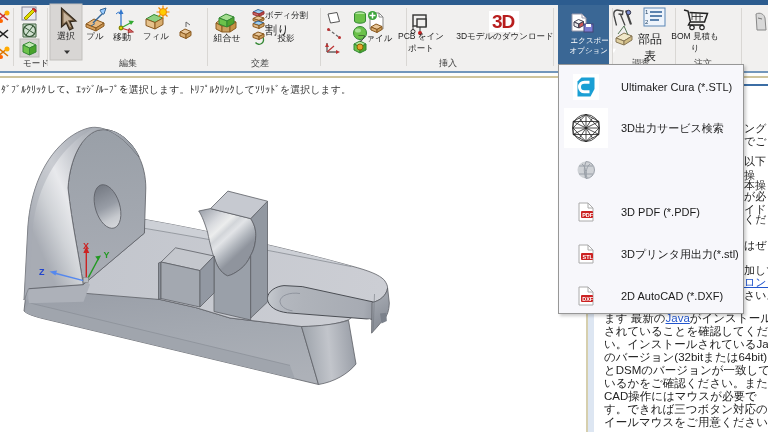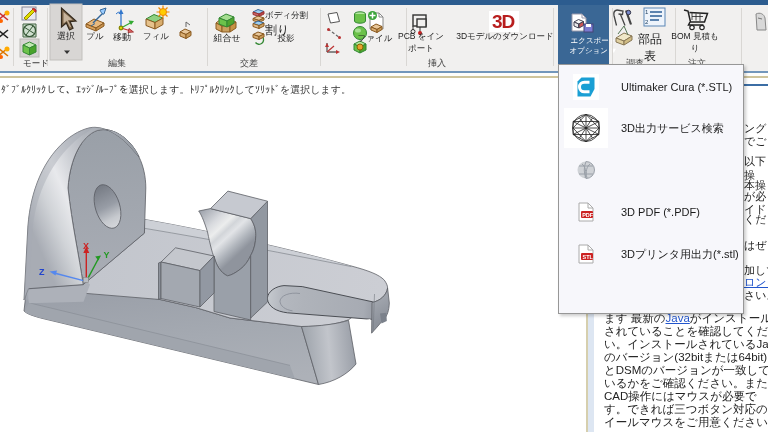--- a/index.html
+++ b/index.html
@@ -4,21 +4,21 @@
 <style>
 * { margin:0; padding:0; box-sizing:border-box; }
 body { width:768px; height:432px; overflow:hidden; font-family:"Liberation Sans", sans-serif; background:#fff; position:relative; }
 #topstrip { position:absolute; left:0; top:0; width:768px; height:5px; background:#2c5c8f; }
 #ribbon { position:absolute; left:0; top:5px; width:768px; height:67px; background:#f1f0ef; }
 #ribbonline { position:absolute; left:0; top:71px; width:768px; height:2px; background:#7296bb; }
 #gapline { position:absolute; left:0; top:73px; width:768px; height:3px; background:#fdfdfb; }
 #tanline { position:absolute; left:0; top:76px; width:768px; height:2px; background:#cfc49b; }
 #hintbar { position:absolute; left:0; top:78px; width:768px; height:22px; background:#ffffff; }
 #hint { position:absolute; left:1px; top:83px; font-size:10px; color:#333; letter-spacing:0px; }
-.glabel { position:absolute; font-size:9px; color:#444; top:57px; z-index:6; }
+.glabel { position:absolute; font-size:9px; color:#444; top:57px; text-align:center; z-index:6; }
 .ilabel { position:absolute; font-size:9px; color:#222; text-align:center; z-index:6; }
 #viewport { position:absolute; left:0; top:100px; width:586px; height:332px; background:#fff; }
 #vpborder { position:absolute; left:586px; top:78px; width:2px; height:354px; background:#d6cfae; }
 #scrollstrip { position:absolute; left:588px; top:78px; width:6px; height:354px; background:#dde6f2; }
 #helppanel { position:absolute; left:594px; top:78px; width:174px; height:354px; background:#fff; }
 #helptext { position:absolute; left:604px; top:312px; width:200px; font-size:11.5px; line-height:13px; color:#222; white-space:nowrap; }
 #helptext a { color:#2255cc; text-decoration:underline; }
 
 .pt { position:absolute; left:744px; font-size:11px; color:#222; white-space:nowrap; }
 #bluehr { position:absolute; left:744px; top:84px; width:24px; height:2px; background:#3c6ea5; }
@@ -444,13 +444,22 @@
   </div>
   <div class="ditem" style="top:168px">
     <svg class="dicon" style="left:18px" width="18" height="20" viewBox="0 0 18 20">
       <path d="M2 1 h9 l5 5 v13 h-14 Z" fill="#fff" stroke="#aaa"></path>
       <path d="M11 1 v5 h5" fill="none" stroke="#aaa"></path>
       <rect x="4" y="9" width="12" height="7" rx="1" fill="#cc2222"></rect>
       <text x="5.6" y="14.6" font-size="5.5" fill="#fff" font-family="Liberation Sans" font-weight="bold">STL</text>
     </svg>
     <div class="dtext">3Dプリンタ用出力(*.stl)</div>
   </div>
+  <div class="ditem" style="top:210px">
+    <svg class="dicon" style="left:18px" width="18" height="20" viewBox="0 0 18 20">
+      <path d="M2 1 h9 l5 5 v13 h-14 Z" fill="#fff" stroke="#aaa"></path>
+      <path d="M11 1 v5 h5" fill="none" stroke="#aaa"></path>
+      <rect x="4" y="9" width="12" height="7" rx="1" fill="#cc2222"></rect>
+      <text x="5.2" y="14.6" font-size="5.5" fill="#fff" font-family="Liberation Sans" font-weight="bold">DXF</text>
+    </svg>
+    <div class="dtext">2D AutoCAD (*.DXF)</div>
+  </div>
 </div>
 
 </body></html>

